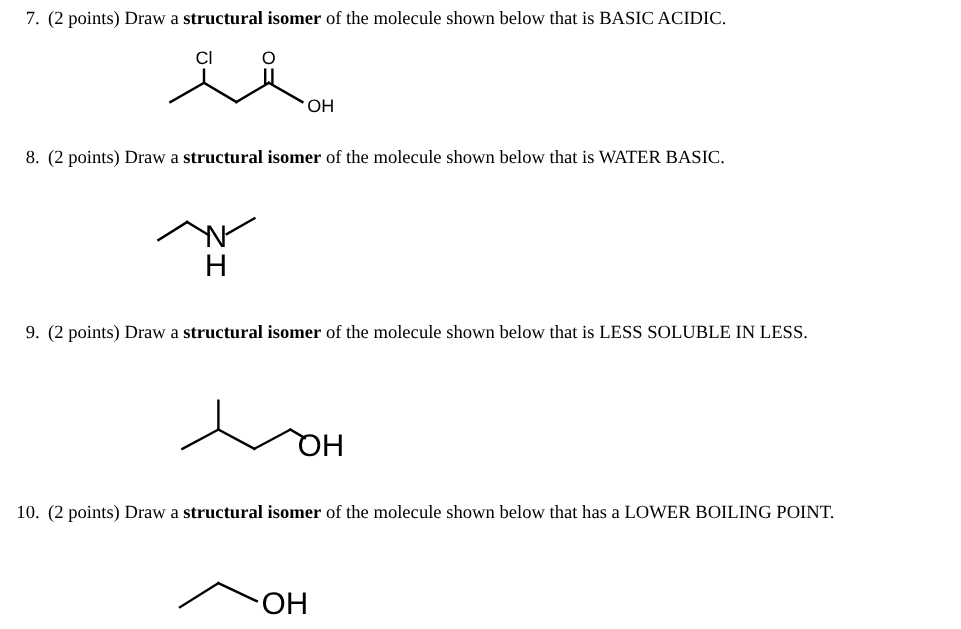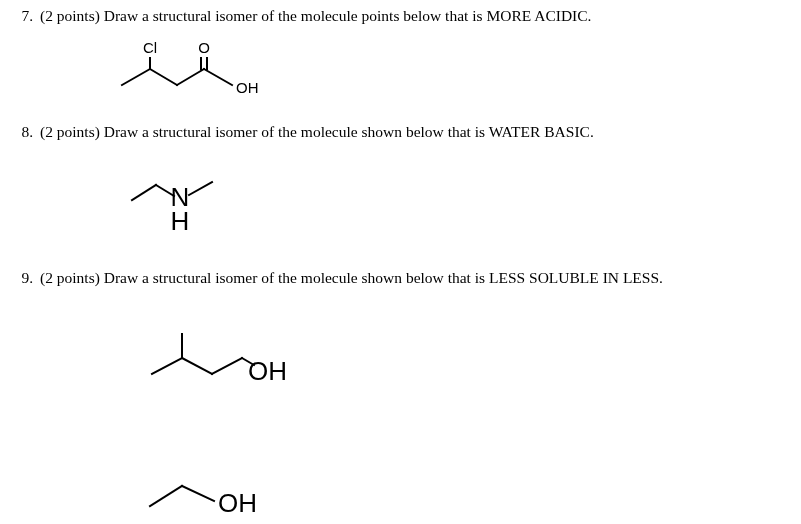--- a/index.html
+++ b/index.html
@@ -30,29 +30,29 @@
     width: 30px;
     min-width: 30px;
     text-align: right;
     padding-right: 7px;
     box-sizing: border-box;
   }
   .q-text {
     flex: 1;
     padding-right: 20px;
   }
-  .q-text b { font-weight: normal; margin-top: 40px; }
+  .q-text b { font-weight: bold; margin-top: 40px; }
   .struct {
     position: relative;
   }
   .struct svg { display: block; }
 
   
   #q7 { position: absolute; left: 10px; top: 6px; width: 780px; }
-  #s7 { position: absolute; left: 112px; top: 38px; }
+  #s7 { position: absolute; left: 132px; top: 38px; }
   #q8 { position: absolute; left: 10px; top: 122px; width: 780px; }
   #s8 { position: absolute; left: 130px; top: 168px; }
   #q9 { position: absolute; left: 10px; top: 268px; width: 780px; }
   #s9 { position: absolute; left: 130px; top: 322px; }
   #q10 { position: absolute; left: 10px; top: 418px; width: 780px; }
   #s10 { position: absolute; left: 140px; top: 468px; }
 
   .atom {
     font-family: "Liberation Sans", sans-serif;
     font-size: 15px;
@@ -70,21 +70,21 @@
     stroke-linecap: square;
   }
 </style>
 </head>
 <body>
 
 <div class="page">
 
   <div class="q" id="q7">
     <div class="q-num">7.</div>
-    <div class="q-text"><span>(2 points) Draw a </span><b>structural isomer</b><span> of the molecule points below that is MORE ACIDIC.</span></div>
+    <div class="q-text"><span>(2 points) Draw a </span><b>structural isomer</b><span> of the molecule shown below that is BASIC ACIDIC.</span></div>
   </div>
 
   <div class="struct" id="s7">
     <svg width="190" height="65" viewBox="0 0 190 65" xmlns="http://www.w3.org/2000/svg">
 
       <text class="atom" x="38" y="15" text-anchor="middle">Cl</text>
 
       <text class="atom" x="92" y="15" text-anchor="middle">O</text>
 
       <text class="atom" x="124" y="55" text-anchor="start">OH</text>
@@ -138,20 +138,24 @@
       <path class="bond" d="M 22 52 L 52 36"></path>
 
       <path class="bond" d="M 52 36 L 82 52"></path>
 
       <path class="bond" d="M 82 52 L 112 36"></path>
 
       <path class="bond" d="M 112 36 L 124 43"></path>
     </svg>
   </div>
 
+  <div class="q" id="q10">
+    <div class="q-num">10.</div>
+    <div class="q-text"><span>(2 points) Draw a </span><b>structural isomer</b><span> of the molecule shown below that has a LOWER BOILING POINT.</span></div>
+  </div>
 
   <div class="struct" id="s10">
     <svg width="160" height="56" viewBox="0 0 160 56" xmlns="http://www.w3.org/2000/svg">
 
       <text class="atom-xl" x="78" y="44" text-anchor="start">OH</text>
 
       <path class="bond" d="M 10 38 L 42 18"></path>
       <path class="bond" d="M 42 18 L 74 33"></path>
     </svg>
   </div>

